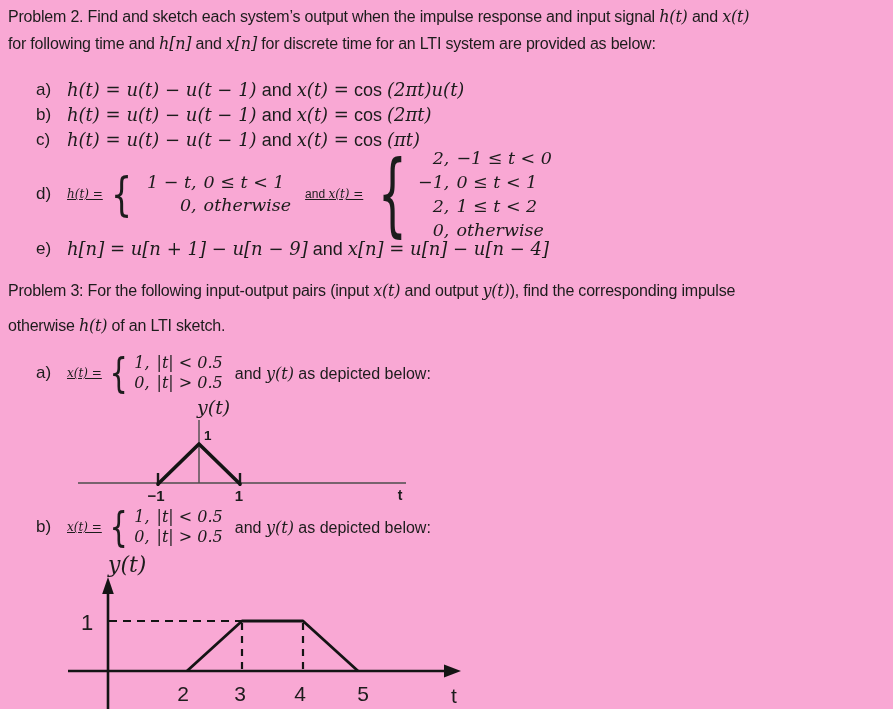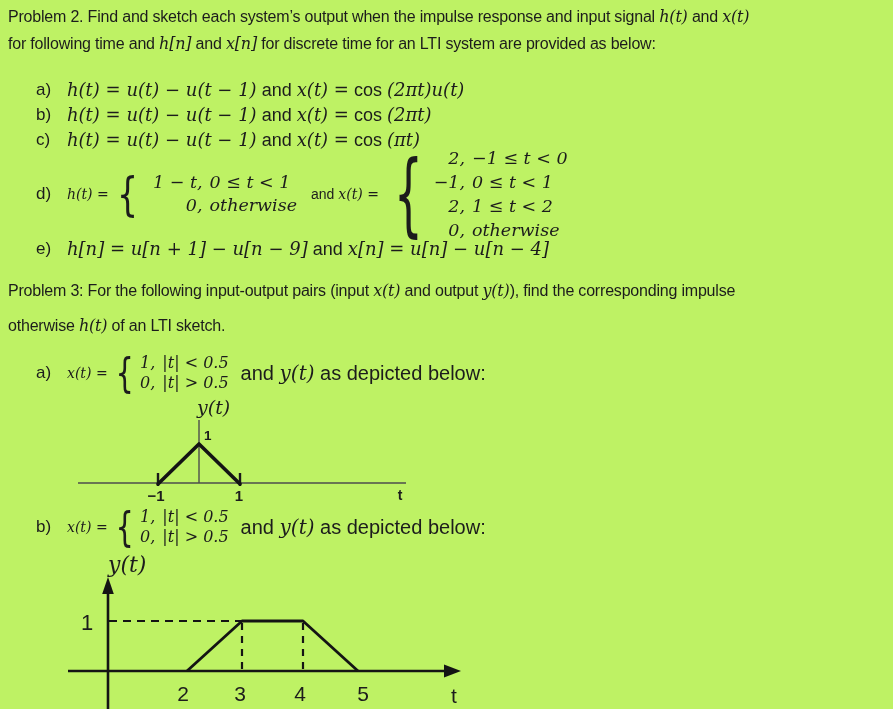--- a/index.html
+++ b/index.html
@@ -1,36 +1,36 @@
 <!DOCTYPE html>
 <html><head>
 <meta charset="utf-8">
 <style>
   html,body{margin:0;padding:0;background:#fff;}
-  #page{position:relative;width:893px;height:709px;background:#bef264;
+  #page{position:relative;width:893px;height:709px;background:#f9a8d4;
         font-family:"Liberation Sans",sans-serif;color:#1c1c1c;overflow:hidden;}
   .line{position:absolute;white-space:nowrap;}
   .body16{font-size:16px;letter-spacing:-0.2px;line-height:22px;}
   .mi{font-family:"DejaVu Serif",serif;font-style:italic;}
   .pl{font-family:"Liberation Sans",sans-serif;font-style:normal;}
   .item{display:flex;align-items:center;font-size:18px;}
   .ilabel{display:inline-block;width:31px;flex:none;font-size:17px;}
   .rich{display:inline;}
   .pwgrid{display:grid;grid-template-columns:max-content max-content;column-gap:7px;
           font-family:"DejaVu Serif",serif;font-style:italic;}
   .pwgrid .v{text-align:right;}
   .g18{font-size:17.5px;line-height:23px;}
   .g16{font-size:16px;line-height:20px;}
   .brace{font-family:"DejaVu Sans",sans-serif;font-weight:400;display:inline-block;
          line-height:1;transform-origin:center;}
   .b2{font-size:46px;transform:scaleX(0.72);}
   .b2s{font-size:40px;transform:scaleX(0.72);}
   .b4{font-size:64px;transform:scaleY(1.42) scaleX(0.72);}
-  .f18{font-size:14px;}
-  .tail{font-size:20px;margin-left:12px;}
+  .f18{font-size:12px;text-decoration:underline;}
+  .tail{font-size:16px;margin-left:12px;}
   .gsvg{position:absolute;}
   svg text{font-family:"Liberation Sans",sans-serif;fill:#1c1c1c;}
   svg .gtitle{font-family:"DejaVu Serif",serif;font-style:italic;}
 </style>
 </head>
 <body>
 
 <div id="page">
 
   <div class="line body16" style="left:8px;top:6px"><span class="pl">Problem 2. Find and sketch each system’s output when the impulse response and input signal </span><span class="mi">h(t)</span><span class="pl"> and </span><span class="mi">x(t)</span></div>

